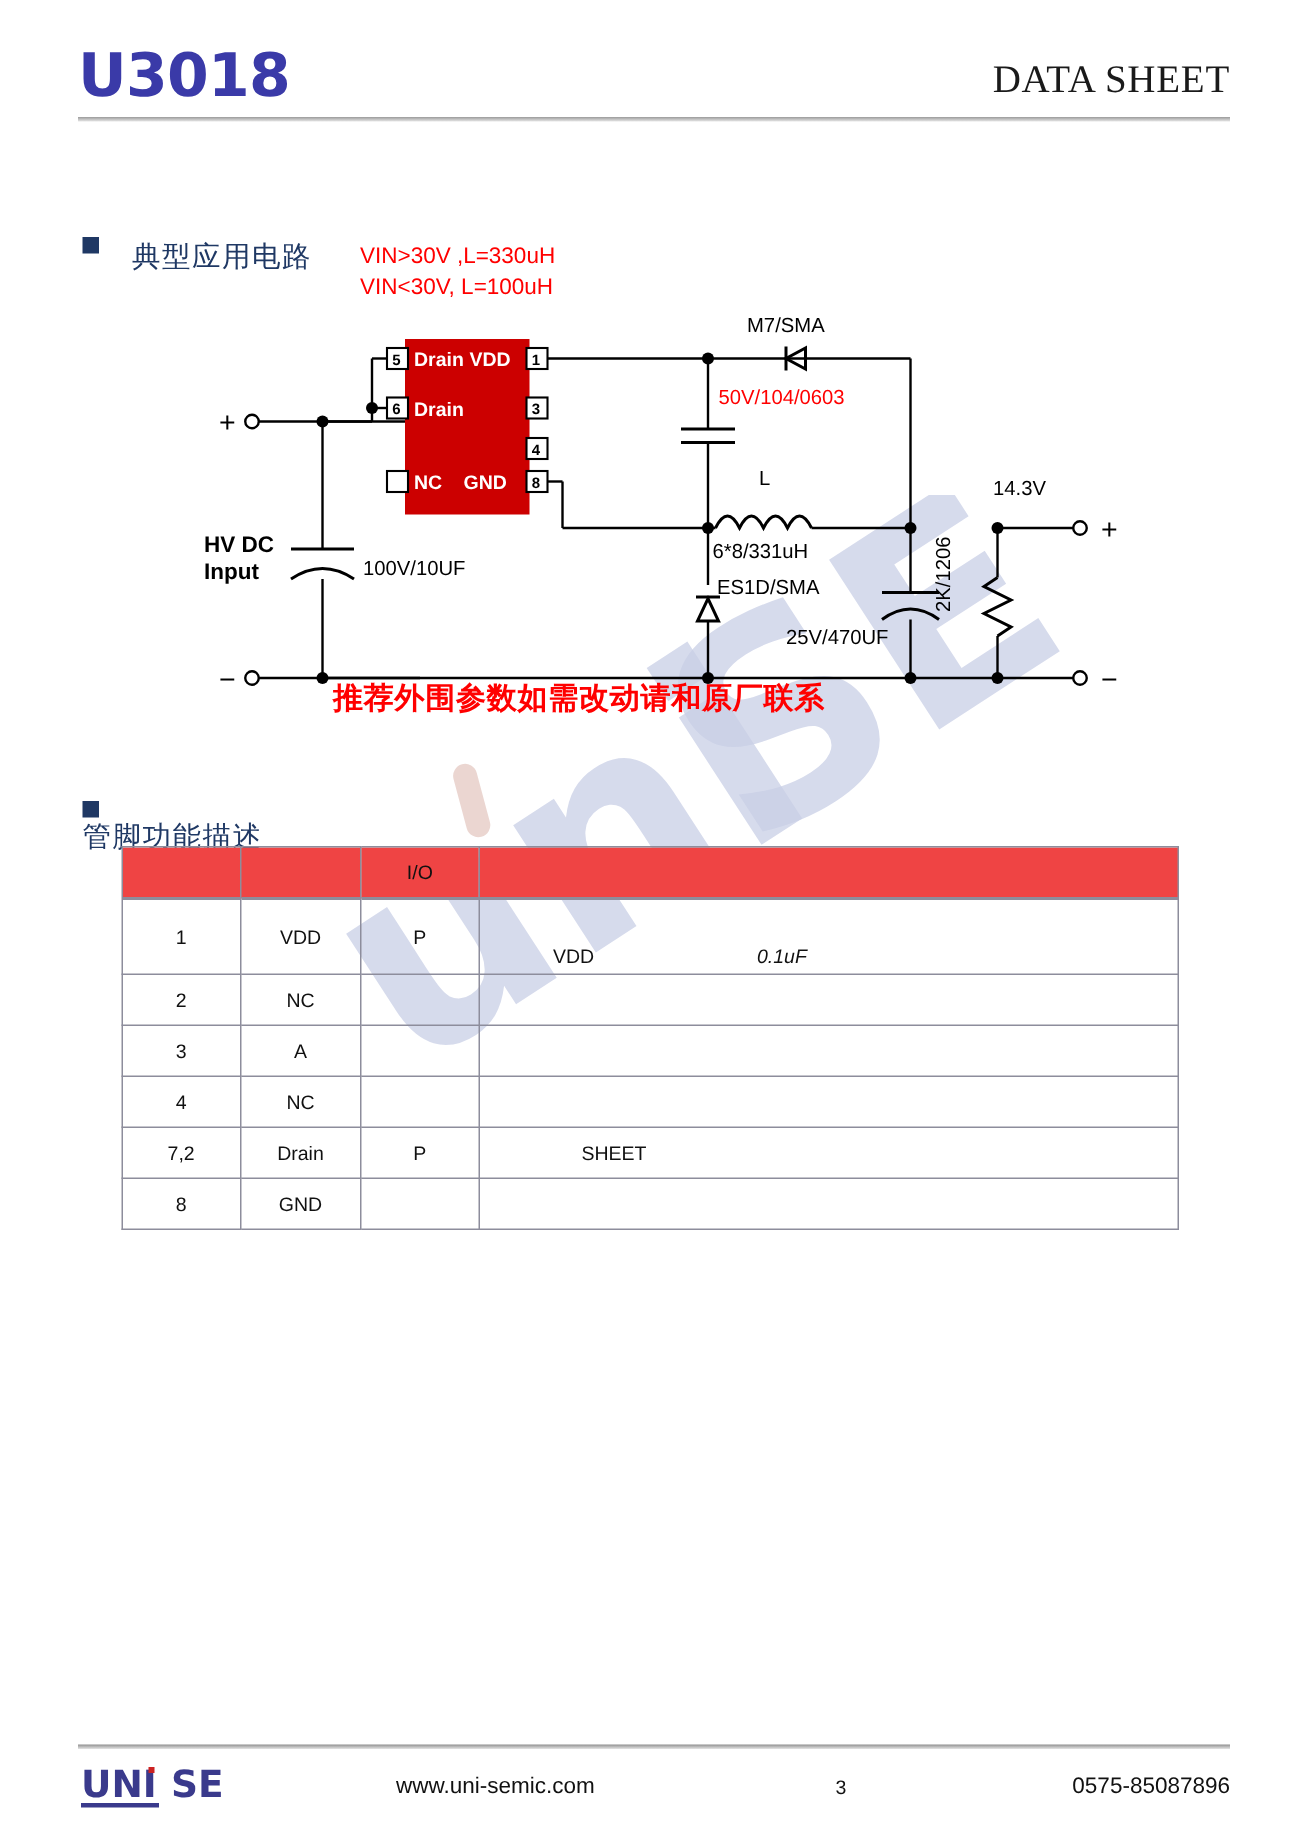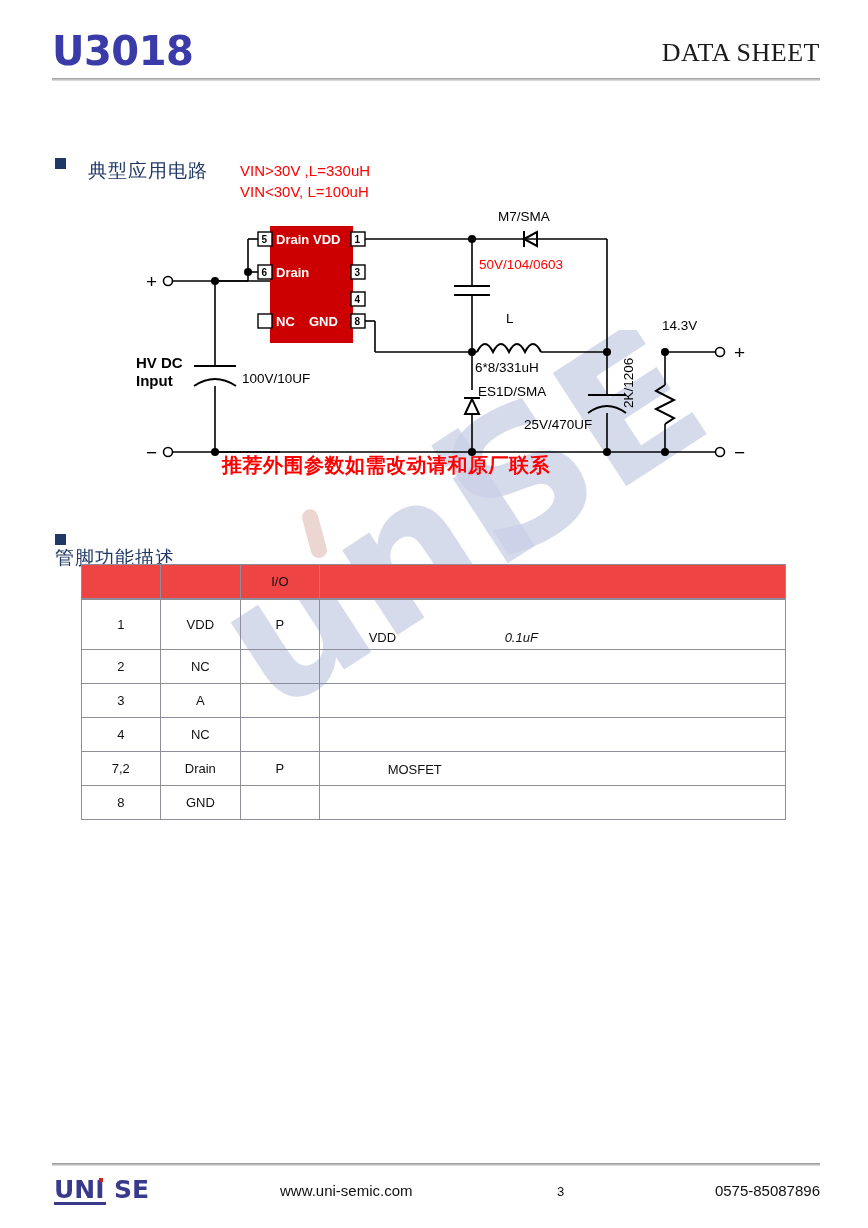--- a/index.html
+++ b/index.html
@@ -247,21 +247,21 @@
     height: 36px;
     z-index: 2;
   }
   .logo {
     position: absolute;
     left: 0;
     top: 0;
   }
   .footer-site {
     position: absolute;
-    left: 228px;
+    left: 212px;
     top: 6px;
     font-family: "Liberation Sans", sans-serif;
     font-size: 15px;
     color: #111111;
   }
   .footer-page {
     position: absolute;
     left: 505px;
     top: 8px;
     font-family: "Liberation Sans", sans-serif;
@@ -488,21 +488,21 @@
         <td class="col-name">NC</td>
         <td class="col-io"></td>
         <td class="col-desc"></td>
       </tr>
       <tr>
         <td class="col-no">7,2</td>
         <td class="col-name">Drain</td>
         <td class="col-io">P</td>
         <td class="col-desc">
           <div class="desc-inner">
-            <span class="desc-c">MOSFET</span>
+            <span class="desc-c">SHEET</span>
           </div>
         </td>
       </tr>
       <tr>
         <td class="col-no">8</td>
         <td class="col-name">GND</td>
         <td class="col-io"></td>
         <td class="col-desc"></td>
       </tr>
     </tbody>

